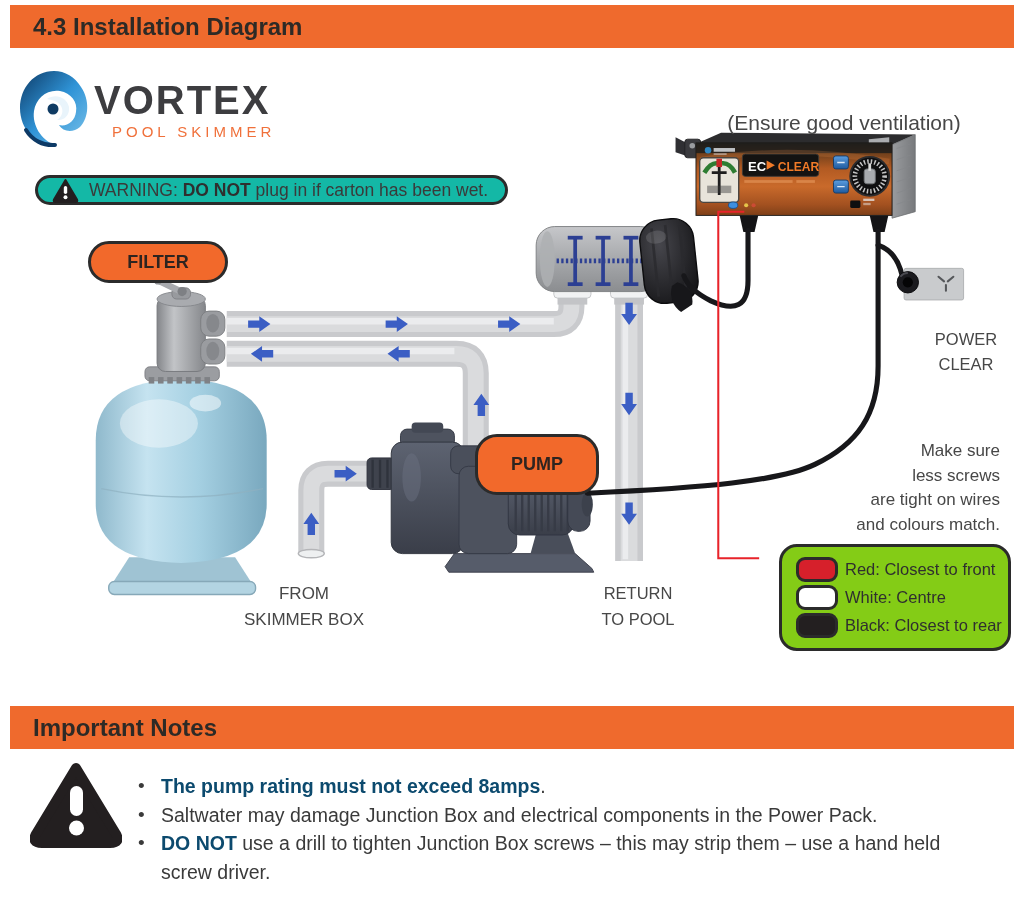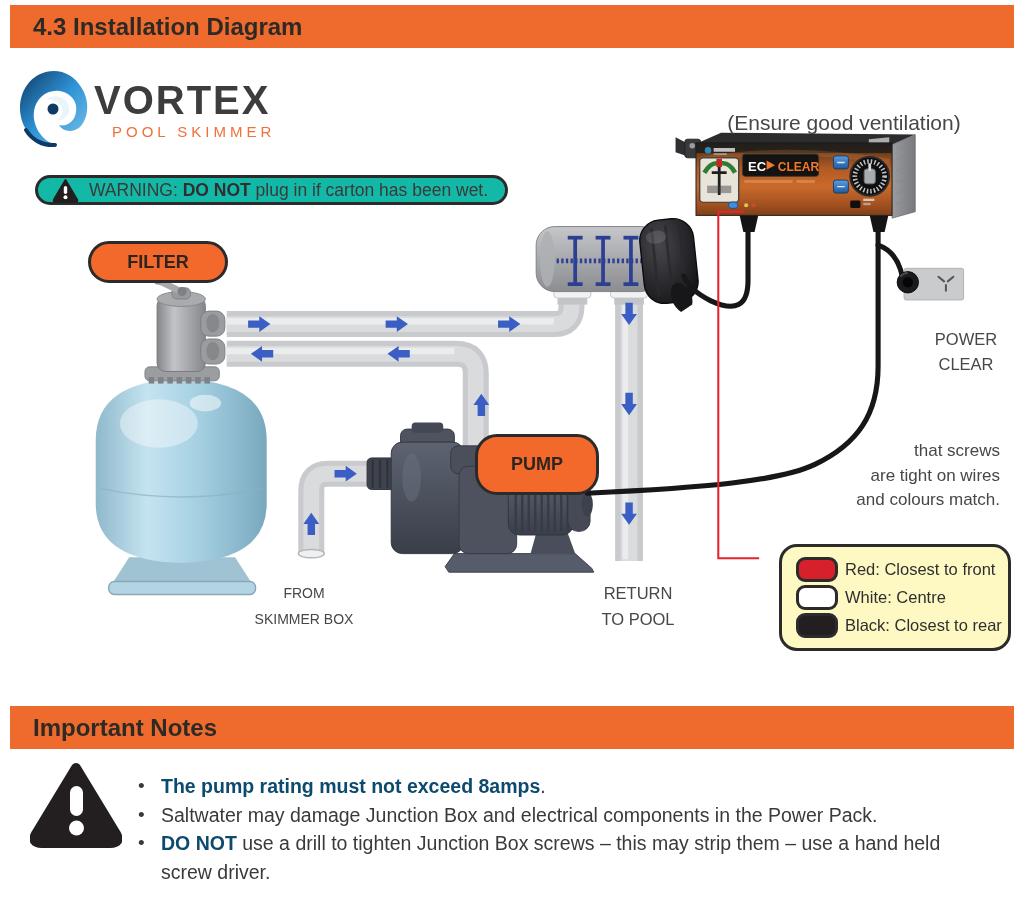--- a/index.html
+++ b/index.html
@@ -19,21 +19,21 @@
   .warnbox .txt b{color:#2f2f2f;}
   
   .badge{position:absolute;background:#F2692B;border:3px solid #2b2b2b;border-radius:22px;
          display:flex;align-items:center;justify-content:center;box-sizing:border-box;
          font-weight:bold;font-size:18px;color:#2e2420;}
   
   .tnote{position:absolute;font-size:17px;line-height:25.5px;color:#474747;}
   .center{text-align:center;}
   .right{text-align:right;}
   
-  .legend{position:absolute;left:779px;top:544px;width:232px;background:#fef9c3;border:3px solid #2b2b2b;
+  .legend{position:absolute;left:779px;top:544px;width:232px;background:#84cc16;border:3px solid #2b2b2b;
           border-radius:18px;box-sizing:border-box;padding:7px 8px 7px 14px;}
   .legend .row{display:flex;align-items:center;margin:3px 0;}
   .swatch{width:42px;height:25px;border:3px solid #2b2b2b;border-radius:9px;box-sizing:border-box;flex:0 0 auto;}
   .swatch.red{background:#D6202B;}
   .swatch.white{background:#FFFFFF;}
   .swatch.black{background:#231F20;}
   .legend .lbl{font-size:16.5px;color:#2f2f2f;margin-left:7px;white-space:nowrap;}
   
   .notes{position:absolute;left:138px;top:772px;width:830px;}
   .nitem{display:flex;font-size:19.5px;line-height:28.5px;color:#3a3a3a;}
@@ -322,26 +322,27 @@
 
   <div class="tnote center" style="left:704px;top:110px;width:280px;font-size:21px;">(Ensure good ventilation)</div>
 
 
   <div class="tnote center" style="left:926px;top:327px;width:80px;font-size:16.5px;line-height:25px;">
     <div>POWER</div>
     <div>CLEAR</div>
   </div>
 
   <div class="tnote right" style="left:800px;top:439px;width:200px;line-height:24.5px;">
-    <div>that screws</div>
+    <div>Make sure</div>
+    <div>less screws</div>
     <div>are tight on wires</div>
     <div>and colours match.</div>
   </div>
 
-  <div class="tnote center" style="left:236px;top:581px;width:136px;font-size:14px;">
+  <div class="tnote center" style="left:236px;top:581px;width:136px;font-size:17px;">
     <div>FROM</div>
     <div>SKIMMER BOX</div>
   </div>
 
   <div class="tnote center" style="left:578px;top:581px;width:120px;font-size:16.5px;">
     <div>RETURN</div>
     <div>TO POOL</div>
   </div>
 
   <div class="legend">

